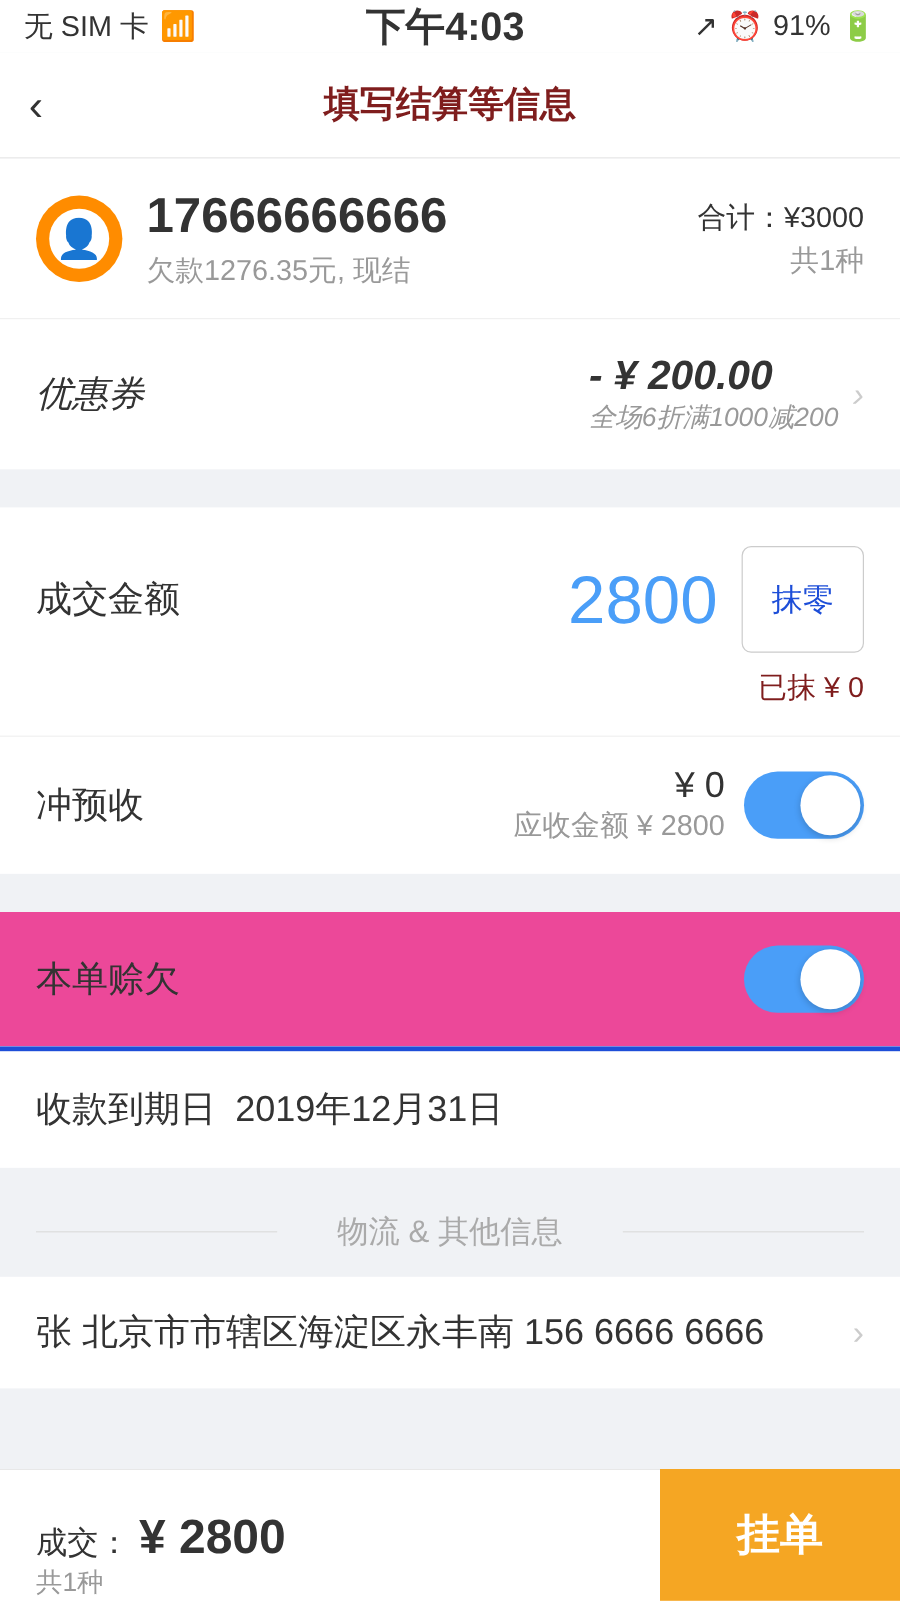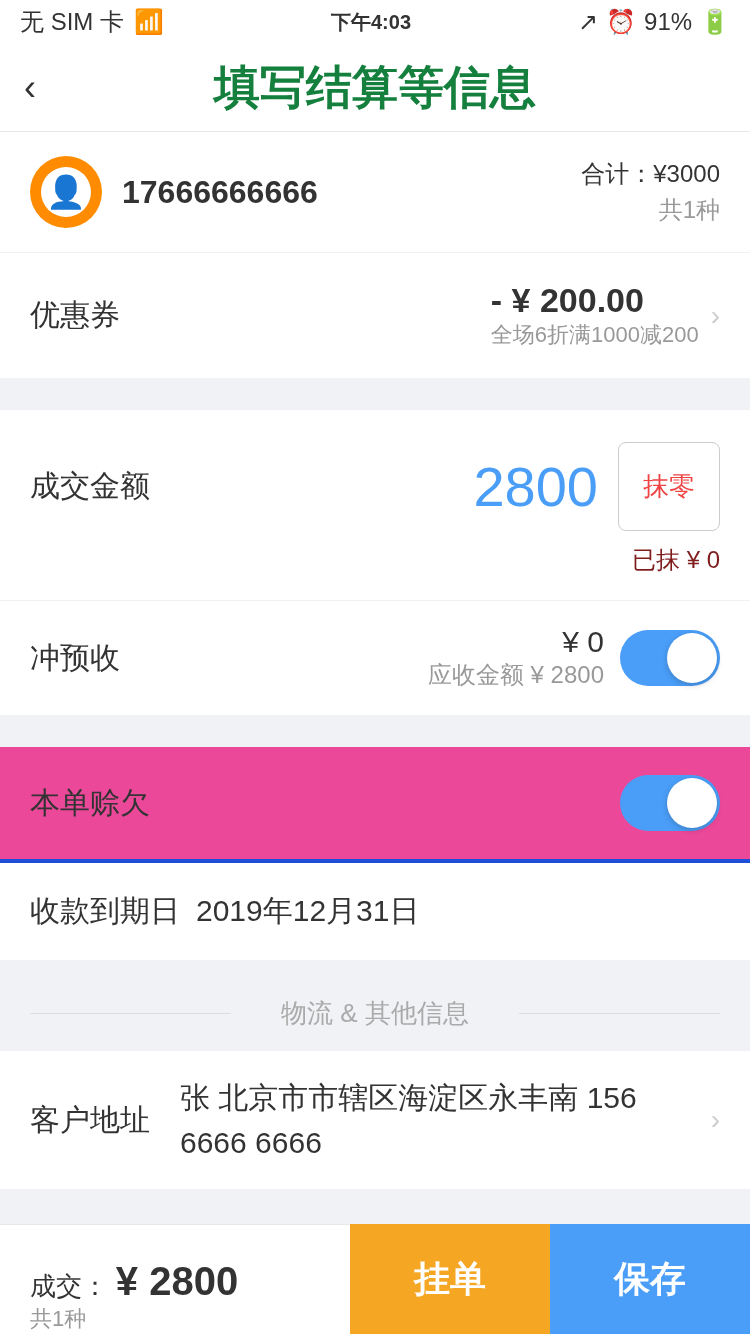--- a/index.html
+++ b/index.html
@@ -18,44 +18,44 @@
       height: 44px;
       background: #fff;
       display: flex;
       align-items: center;
       justify-content: space-between;
       padding: 11px 20px;
       font-size: 24px;
       font-weight: 500;
     }
     .status-left { display: flex; align-items: center; gap: 10px; }
-    .status-center { font-size: 20px; font-weight: 600; }
+    .status-center { font-size: 33px; font-weight: 600; }
     .status-right { display: flex; align-items: center; gap: 8px; font-size: 24px; }
 
     
     .nav-bar {
       height: 88px;
       background: #fff;
       display: flex;
       align-items: center;
       justify-content: center;
       position: relative;
       border-bottom: 1px solid #e8e8e8;
     }
     .nav-back {
       position: absolute;
       left: 24px;
       font-size: 36px;
       color: #333;
       cursor: pointer;
     }
     .nav-title {
-      font-size: 46px;
+      font-size: 30px;
       font-weight: 600;
-      color: #15803d;
+      color: #7f1d1d;
     }
 
     
     .content {
       flex: 1;
       overflow-y: auto;
       padding-bottom: 120px;
     }
 
     
@@ -89,41 +89,42 @@
       background: #fff;
       display: flex;
       align-items: center;
       justify-content: center;
     }
     .avatar-icon::before {
       content: "👤";
       font-size: 32px;
     }
     .customer-info .phone {
-      font-size: 32px;
+      font-size: 41px;
       font-weight: 600;
       color: #333;
     }
     .customer-info .debt {
       font-size: 24px;
       color: #999;
       margin-top: 6px;
     }
     .customer-right { text-align: right; }
     .total-label { font-size: 24px; color: #333; }
     .total-count { font-size: 24px; color: #999; margin-top: 4px; }
 
     
     .coupon-row {
       background: #fff;
       display: flex;
       align-items: center;
       justify-content: space-between;
       padding: 28px 30px;
       border-top: 1px solid #f0f0f0;
+      font-style: italic;
     }
     .coupon-label { font-size: 30px; color: #333; }
     .coupon-right { display: flex; align-items: center; gap: 12px; }
     .coupon-discount { font-size: 34px; font-weight: 600; color: #333; }
     .coupon-desc { font-size: 22px; color: #999; text-align: right; }
     .coupon-chevron { color: #ccc; font-size: 28px; }
 
     
     .section-divider { height: 16px; background: #f0f2f5; }
 
@@ -139,21 +140,21 @@
       padding: 8px 0;
     }
     .amount-label { font-size: 30px; color: #333; }
     .amount-value-area { display: flex; align-items: center; gap: 20px; }
     .amount-value { font-size: 56px; font-weight: 400; color: #4a9ef8; }
     .round-btn {
       border: 1px solid #ccc;
       border-radius: 8px;
       padding: 26px 24px;
       font-size: 26px;
-      color: #ef4444;
+      color: #1d4ed8;
       background: #fff;
       cursor: pointer;
     }
     .amount-erased { font-size: 24px; color: #7f1d1d; text-align: right; }
 
     
     .prepay-section {
       background: #fff;
       padding: 24px 30px;
       border-top: 1px solid #f0f0f0;
@@ -309,20 +310,21 @@
 <div class="content">
 
   <div class="card">
     <div class="customer-row">
       <div class="customer-left">
         <div class="avatar">
           <div class="avatar-icon"></div>
         </div>
         <div class="customer-info">
           <div class="phone">17666666666</div>
+          <div class="debt">欠款1276.35元, 现结</div>
         </div>
       </div>
       <div class="customer-right">
         <div class="total-label">合计：¥3000</div>
         <div class="total-count">共1种</div>
       </div>
     </div>
 
     <div class="coupon-row">
       <span class="coupon-label">优惠券</span>
@@ -385,32 +387,30 @@
   </div>
 
   <div class="logistics-divider">
     <div class="logistics-line"></div>
     <span class="logistics-text">物流 &amp; 其他信息</span>
     <div class="logistics-line"></div>
   </div>
 
   <div class="card">
     <div class="address-section">
-      <span class="address-label">客户地址</span>
       <span class="address-value">张 北京市市辖区海淀区永丰南 156 6666 6666</span>
       <span class="address-chevron">›</span>
     </div>
   </div>
 
   <div style="height: 40px; background: #f0f2f5;"></div>
 </div>
 
 <div class="bottom-bar">
   <div class="bottom-summary">
     <div>
       <span class="bottom-summary-title">成交：</span>
       <span class="bottom-summary-amount">¥ 2800</span>
     </div>
     <div class="bottom-summary-count">共1种</div>
   </div>
   <div class="btn-hold">挂单</div>
-  <div class="btn-save">保存</div>
 </div>
 
 </body></html>

